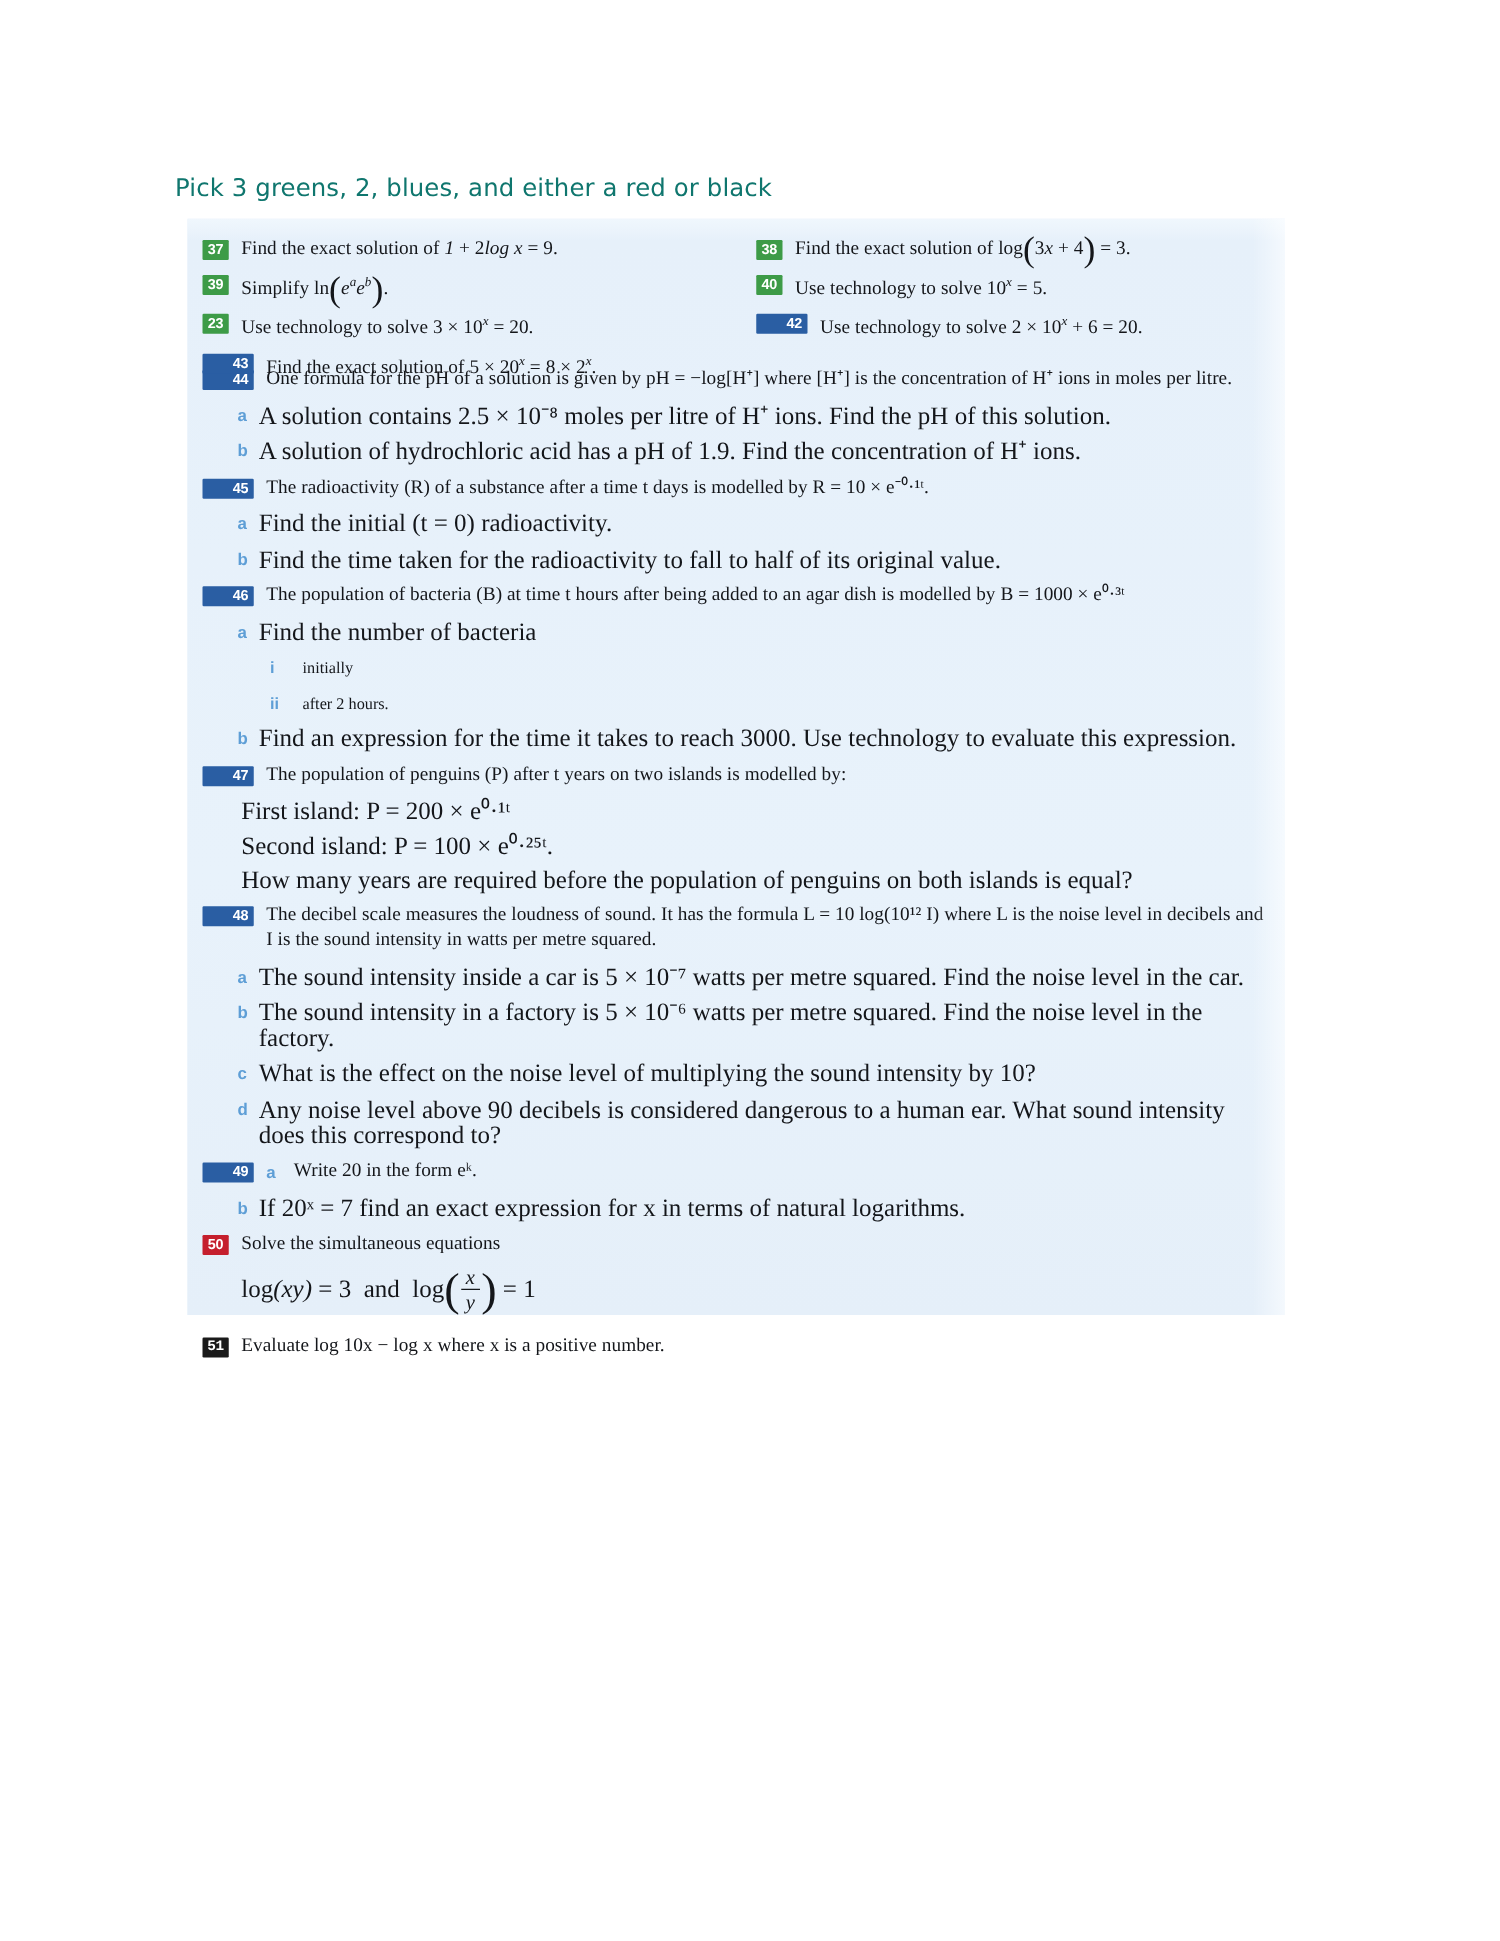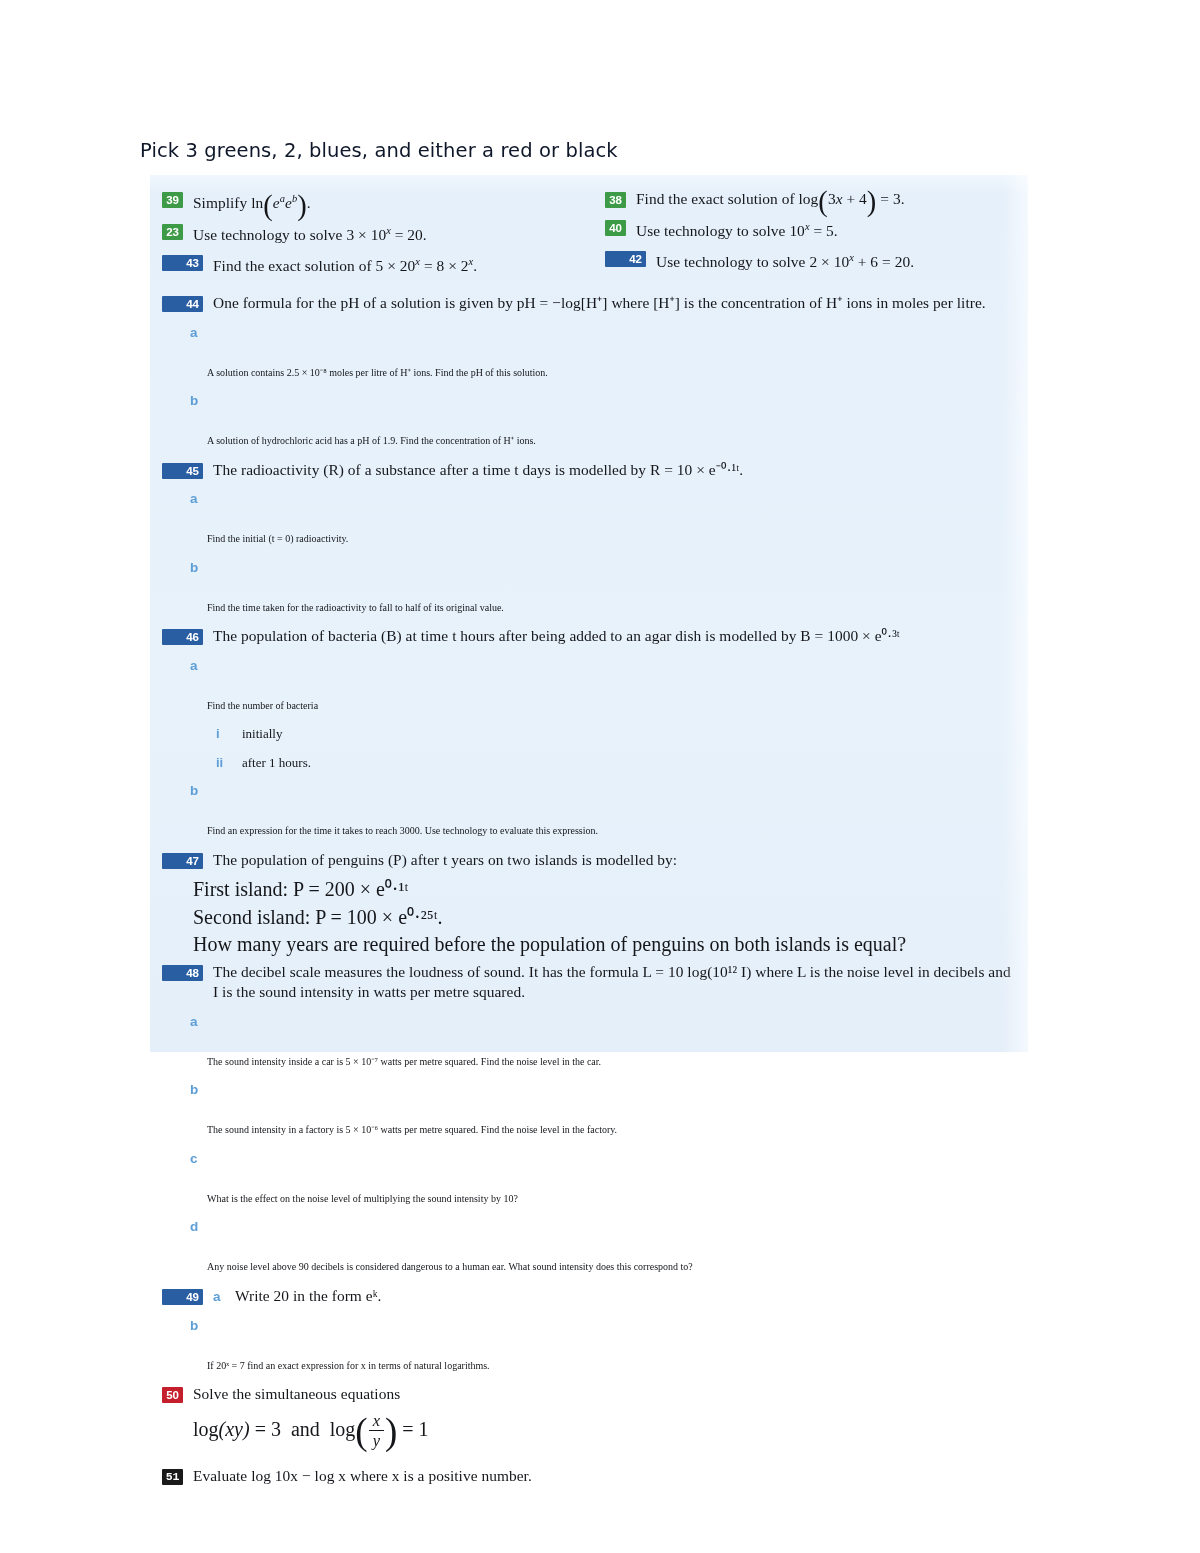--- a/index.html
+++ b/index.html
@@ -16,21 +16,21 @@
   }
 
   
   .page-heading {
     position: absolute;
     left: 140px;
     top: 139px;
     font-family: "DejaVu Sans", sans-serif;
     font-size: 19.5px;
     line-height: 24px;
-    color: #0f172a;
+    color: #0f766e;
     letter-spacing: 0.1px;
     white-space: nowrap;
   }
 
   
   .exercise-panel {
     position: absolute;
     left: 150px;
     top: 175px;
     width: 878px;
@@ -110,23 +110,22 @@
     flex: 0 0 auto;
     width: 17px;
     color: #5d9ed6;
     font-family: "Liberation Sans", sans-serif;
     font-size: 13.5px;
     font-weight: bold;
     line-height: 20px;
   }
   .sub-text {
     flex: 1 1 auto;
-    font-size: 10px;
+    font-size: 20px;
     line-height: 20.5px;
-    margin-top: 40px;
   }
   .subsubs { margin: 5px 0 0 26px; }
   .subsub-row { display: flex; align-items: flex-start; margin-bottom: 8px; }
   .subsub-letter {
     flex: 0 0 auto;
     width: 26px;
     color: #5d9ed6;
     font-family: "Liberation Sans", sans-serif;
     font-size: 13px;
     font-weight: bold;
@@ -171,20 +170,26 @@
 <body>
 
 <div class="page-heading">Pick 3 greens, 2, blues, and either a red or black</div>
 
 <div class="exercise-panel">
 
   <div class="two-col">
 
     <div class="col-left">
 
+      <div class="q-row tight">
+        <span class="q-num green">37</span>
+        <span class="q-body">
+          <span>Find the exact solution of </span><span class="mi">1</span>&nbsp;+&nbsp;2<span class="mi">log x</span>&nbsp;=&nbsp;9.
+        </span>
+      </div>
 
       <div class="q-row tight">
         <span class="q-num green">39</span>
         <span class="q-body">
           <span>Simplify </span>ln<span class="paren-big">(</span><span class="mi">e</span><sup class="mi">a</sup><span class="mi">e</span><sup class="mi">b</sup><span class="paren-big">)</span>.
         </span>
       </div>
 
       <div class="q-row tight">
         <span class="q-num green">23</span>
@@ -269,21 +274,21 @@
       <span class="sub-letter">a</span>
       <span class="sub-text">Find the number of bacteria</span>
     </div>
     <div class="subsubs">
       <div class="subsub-row">
         <span class="subsub-letter">i</span>
         <span class="subsub-text">initially</span>
       </div>
       <div class="subsub-row">
         <span class="subsub-letter">ii</span>
-        <span class="subsub-text">after 1 hours.</span>
+        <span class="subsub-text">after 2 hours.</span>
       </div>
     </div>
     <div class="sub-row">
       <span class="sub-letter">b</span>
       <span class="sub-text">Find an expression for the time it takes to reach 3000. Use technology to evaluate this expression.</span>
     </div>
   </div>
 
   <div class="q-row">
     <span class="q-num blue">47</span>

